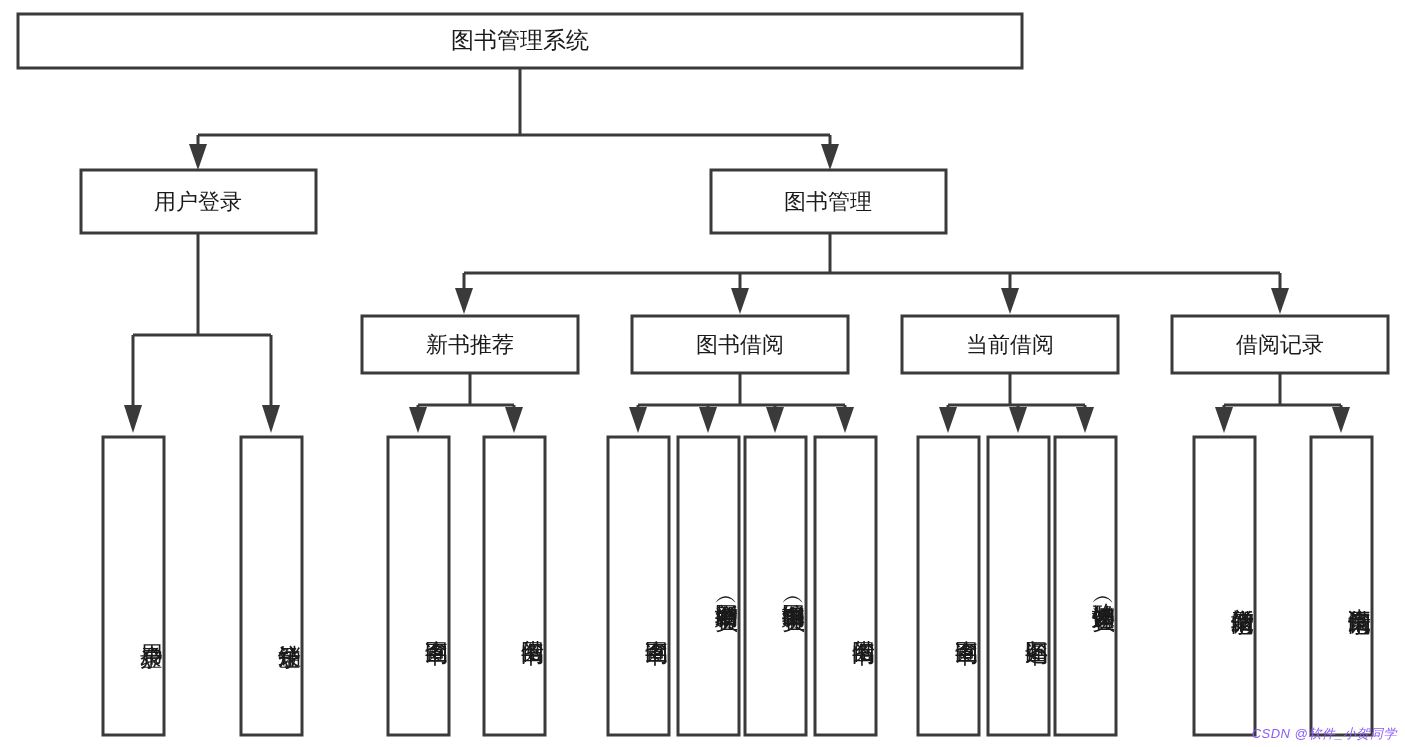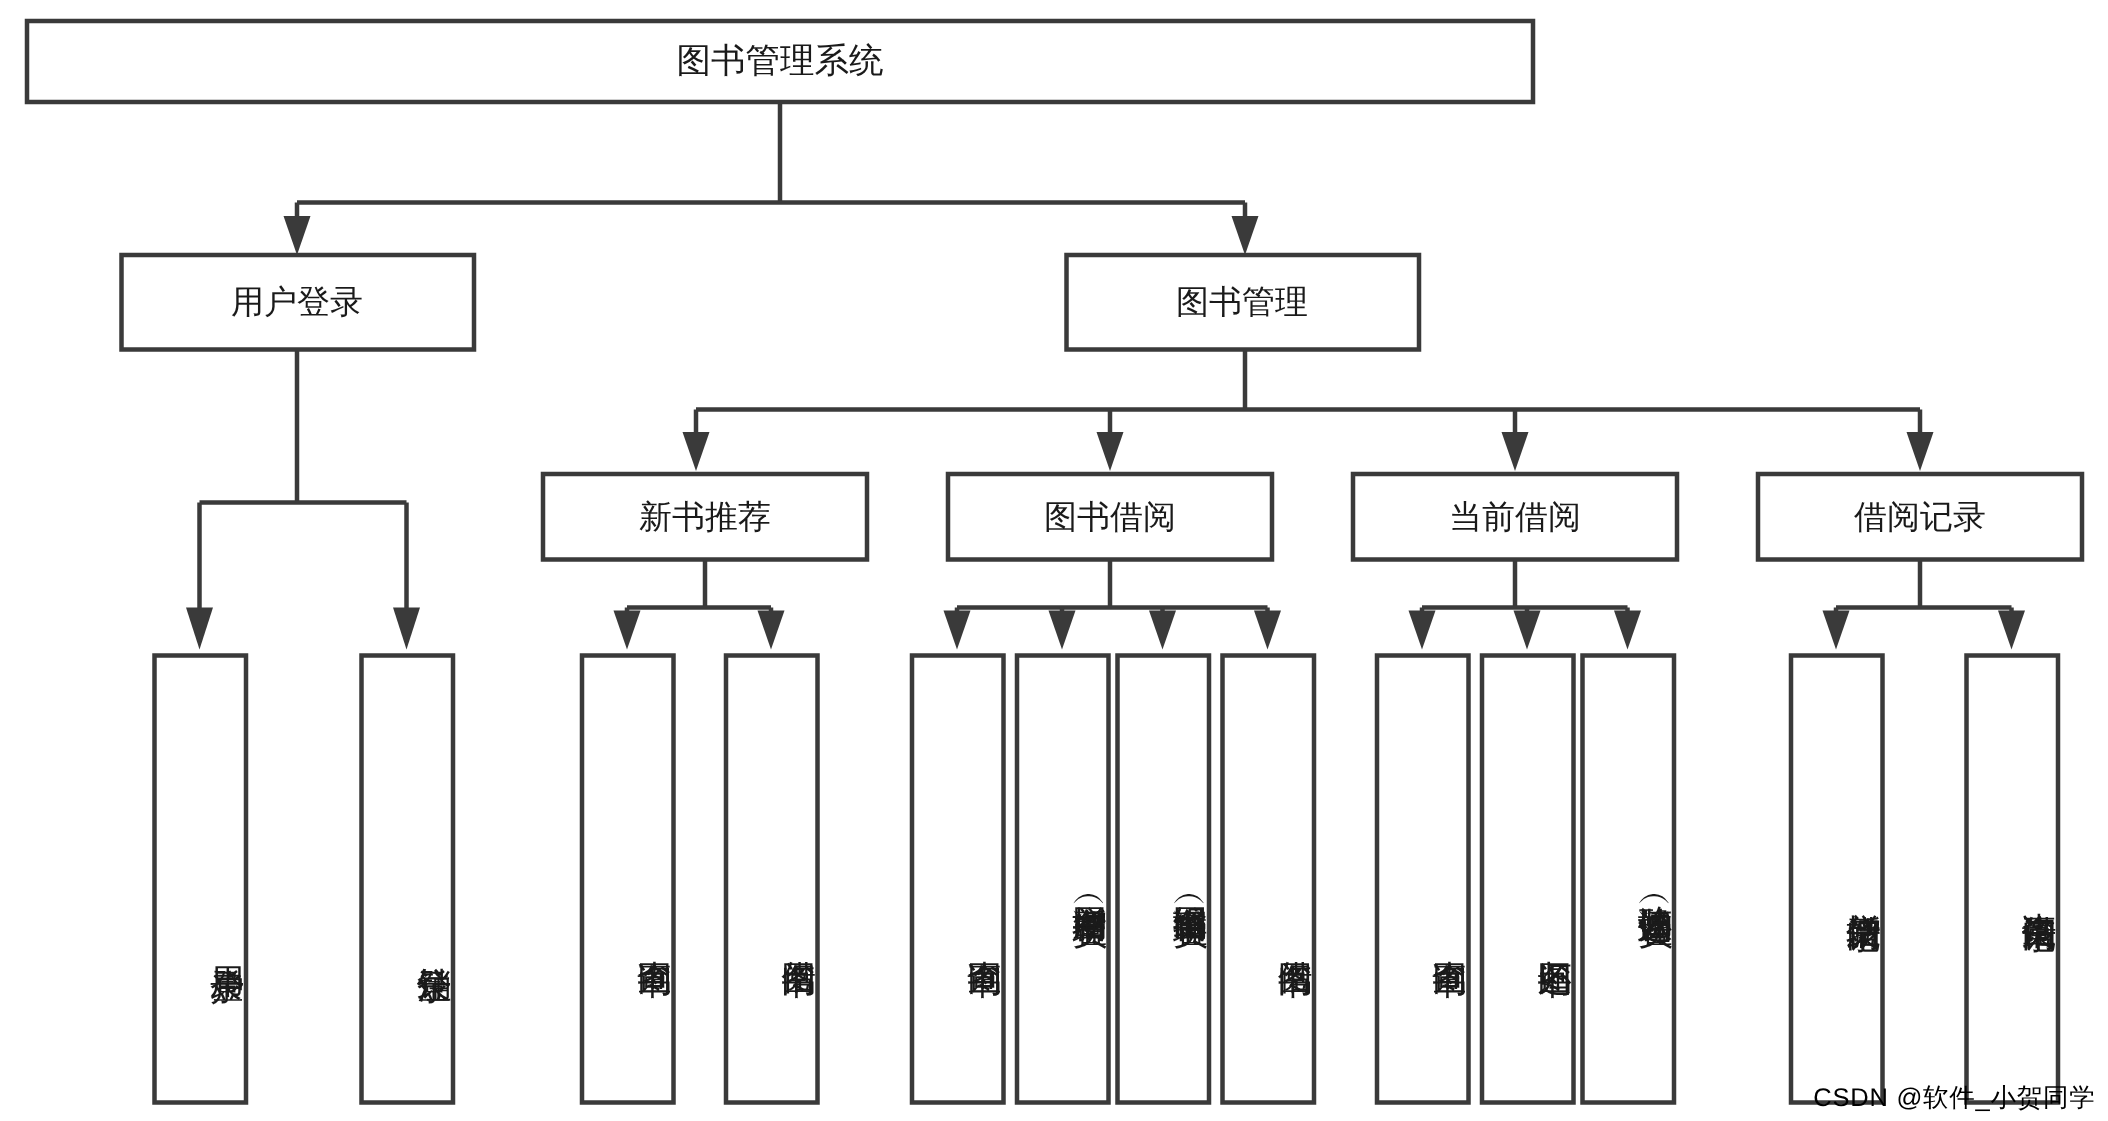--- a/index.html
+++ b/index.html
@@ -68,24 +68,25 @@
     color: #1a1a1a;
     letter-spacing: 1px;
     white-space: nowrap;
     pointer-events: none;
   }
   .watermark {
     position: absolute;
     right: 8px;
     bottom: 4px;
     font-family: "Liberation Sans", "DejaVu Sans", sans-serif;
-    font-size: 17px;
-    color: #000000;
+    font-size: 13px;
+    color: #8b5cf6;
     white-space: nowrap;
     letter-spacing: 0.5px;
+    font-style: italic;
   }
 </style>
 </head>
 <body>
 
 <div id="diagram-root">
 
   <svg id="flow" viewBox="0 0 1405 747">
     <defs>
       <marker id="arrow" viewBox="0 0 12 12" refX="6" refY="11" markerWidth="12" markerHeight="12" orient="auto-start-reverse">

